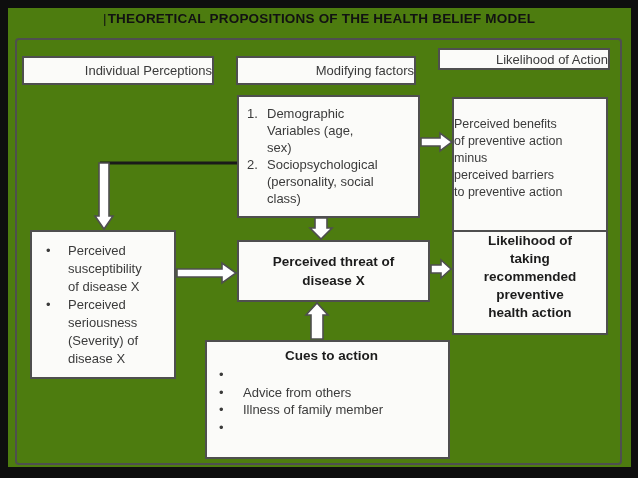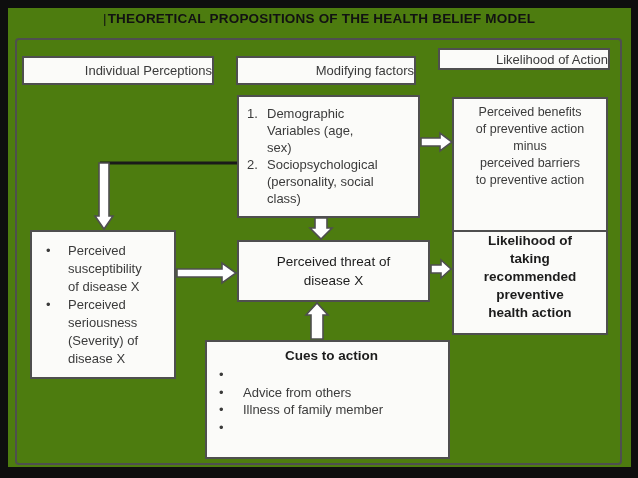--- a/index.html
+++ b/index.html
@@ -37,29 +37,29 @@
   .hdr-individual{left:22px;top:56px;width:192px;height:29px;}
   .hdr-modifying{left:236px;top:56px;width:180px;height:29px;}
   .hdr-likelihood{left:438px;top:48px;width:172px;height:22px;}
 
   .box-modifying{left:237px;top:95px;width:183px;height:123px;padding:8px 4px 0 8px;}
   .num-item{display:flex;}
   .num-item .num{width:20px;flex:none;text-align:left;}
   .box-modifying .num-item{line-height:17px;}
 
   .box-benefits{left:452px;top:97px;width:156px;height:136px;
-    text-align:center;font-size:12.5px;line-height:17px;padding-top:5px;}
+    font-size:12.5px;line-height:17px;padding-top:17px;}
 
   .box-perceptions{left:30px;top:230px;width:146px;height:149px;padding:10px 2px 0 14px;}
   .bullet-item{display:flex;line-height:18px;}
   .bullet-item .bullet{width:22px;flex:none;text-align:left;}
 
   .box-threat{left:237px;top:240px;width:193px;height:62px;
     display:flex;align-items:center;justify-content:center;text-align:center;
-    font-weight:normal;font-size:13.5px;line-height:19px;color:#1c1c1c;}
+    font-weight:bold;font-size:13.5px;line-height:19px;color:#1c1c1c;}
 
   .box-likelihood{left:452px;top:230px;width:156px;height:105px;
     text-align:center;font-weight:bold;font-size:13.5px;line-height:18px;
     color:#1c1c1c;}
 
   .box-cues{left:205px;top:340px;width:245px;height:119px;padding:5px 4px 8px 12px;}
   .cues-heading{text-align:center;font-weight:bold;font-size:13.5px;
     color:#1c1c1c;line-height:18px;margin-bottom:1px;}
   .box-cues .bullet-item{line-height:17.5px;}
   .box-cues .bullet-item .bullet{width:24px;}

